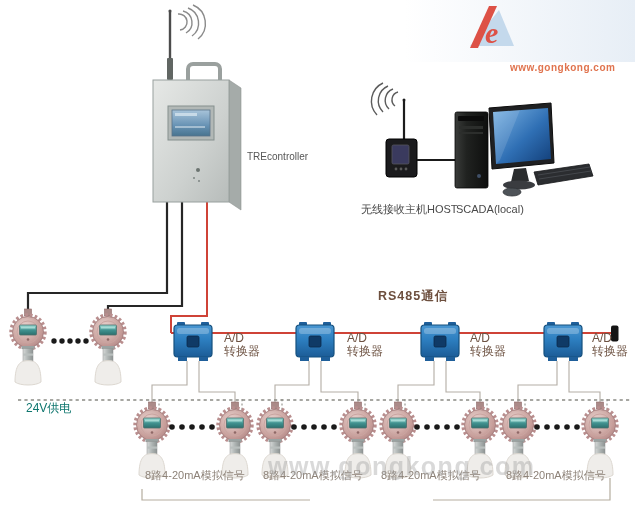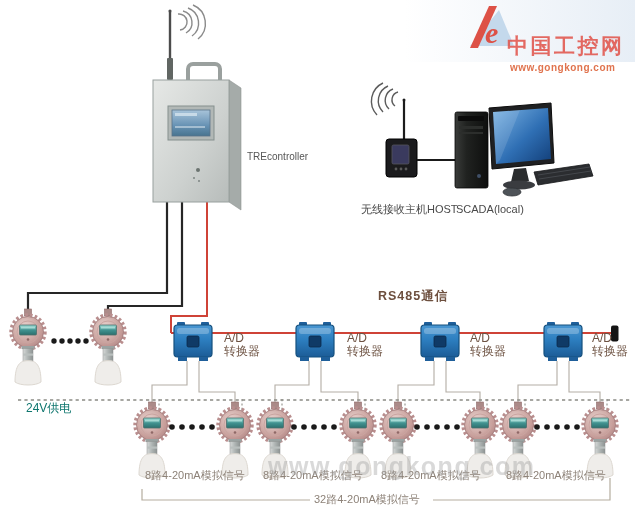--- a/index.html
+++ b/index.html
@@ -231,21 +231,20 @@
       </g>
     </g>
 
     <g>
       <polygon points="499,10 514,46 470,46" fill="#c4d9ec"></polygon>
       <polygon points="489,6 497,6 478,48 470,48" fill="#dd5146"></polygon>
       <text x="485" y="43" font-size="30" font-style="italic" font-weight="bold" fill="#dd5146" font-family="Liberation Serif, serif">e</text>
     </g>
   </svg>
 
-  <div class="lbl brand" style="left:507px;top:34px;">中国工控网</div>
   <div class="lbl brand-url" style="left:510px;top:62px;">www.gongkong.com</div>
 
   <div class="lbl lbl-dev" style="left:247px;top:151px;font-size:10px;color:#565656;">TREcontroller</div>
   <div class="lbl lbl-dev" style="left:361px;top:203px;">无线接收主机HOST</div>
   <div class="lbl lbl-dev" style="left:456px;top:203px;">SCADA(local)</div>
 
   <div class="lbl lbl-rs485" style="left:364px;top:289px;padding-left:14px;">RS485通信</div>
   <div class="lbl lbl-term" style="left:612px;top:309px;margin-left:37px;">终端电阻</div>
 
   <div class="lbl lbl-ad" style="left:224px;top:332px;">
@@ -265,17 +264,16 @@
     <div>转换器</div>
   </div>
 
   <div class="lbl lbl-gray" style="left:26px;top:402px;font-size:12px;color:#0f766e;">24V供电</div>
 
   <div class="lbl lbl-gray" style="left:145px;top:469px;">8路4-20mA模拟信号</div>
   <div class="lbl lbl-gray" style="left:263px;top:469px;">8路4-20mA模拟信号</div>
   <div class="lbl lbl-gray" style="left:381px;top:469px;">8路4-20mA模拟信号</div>
   <div class="lbl lbl-gray" style="left:506px;top:469px;">8路4-20mA模拟信号</div>
 
-  <div class="lbl lbl-gray" style="left:314px;top:493px;">32路4-20mA模拟信号</div>
 
   <div class="lbl watermark" style="left:268px;top:452px;">www.gongkong.com</div>
 
 </div>
 
 </body></html>

